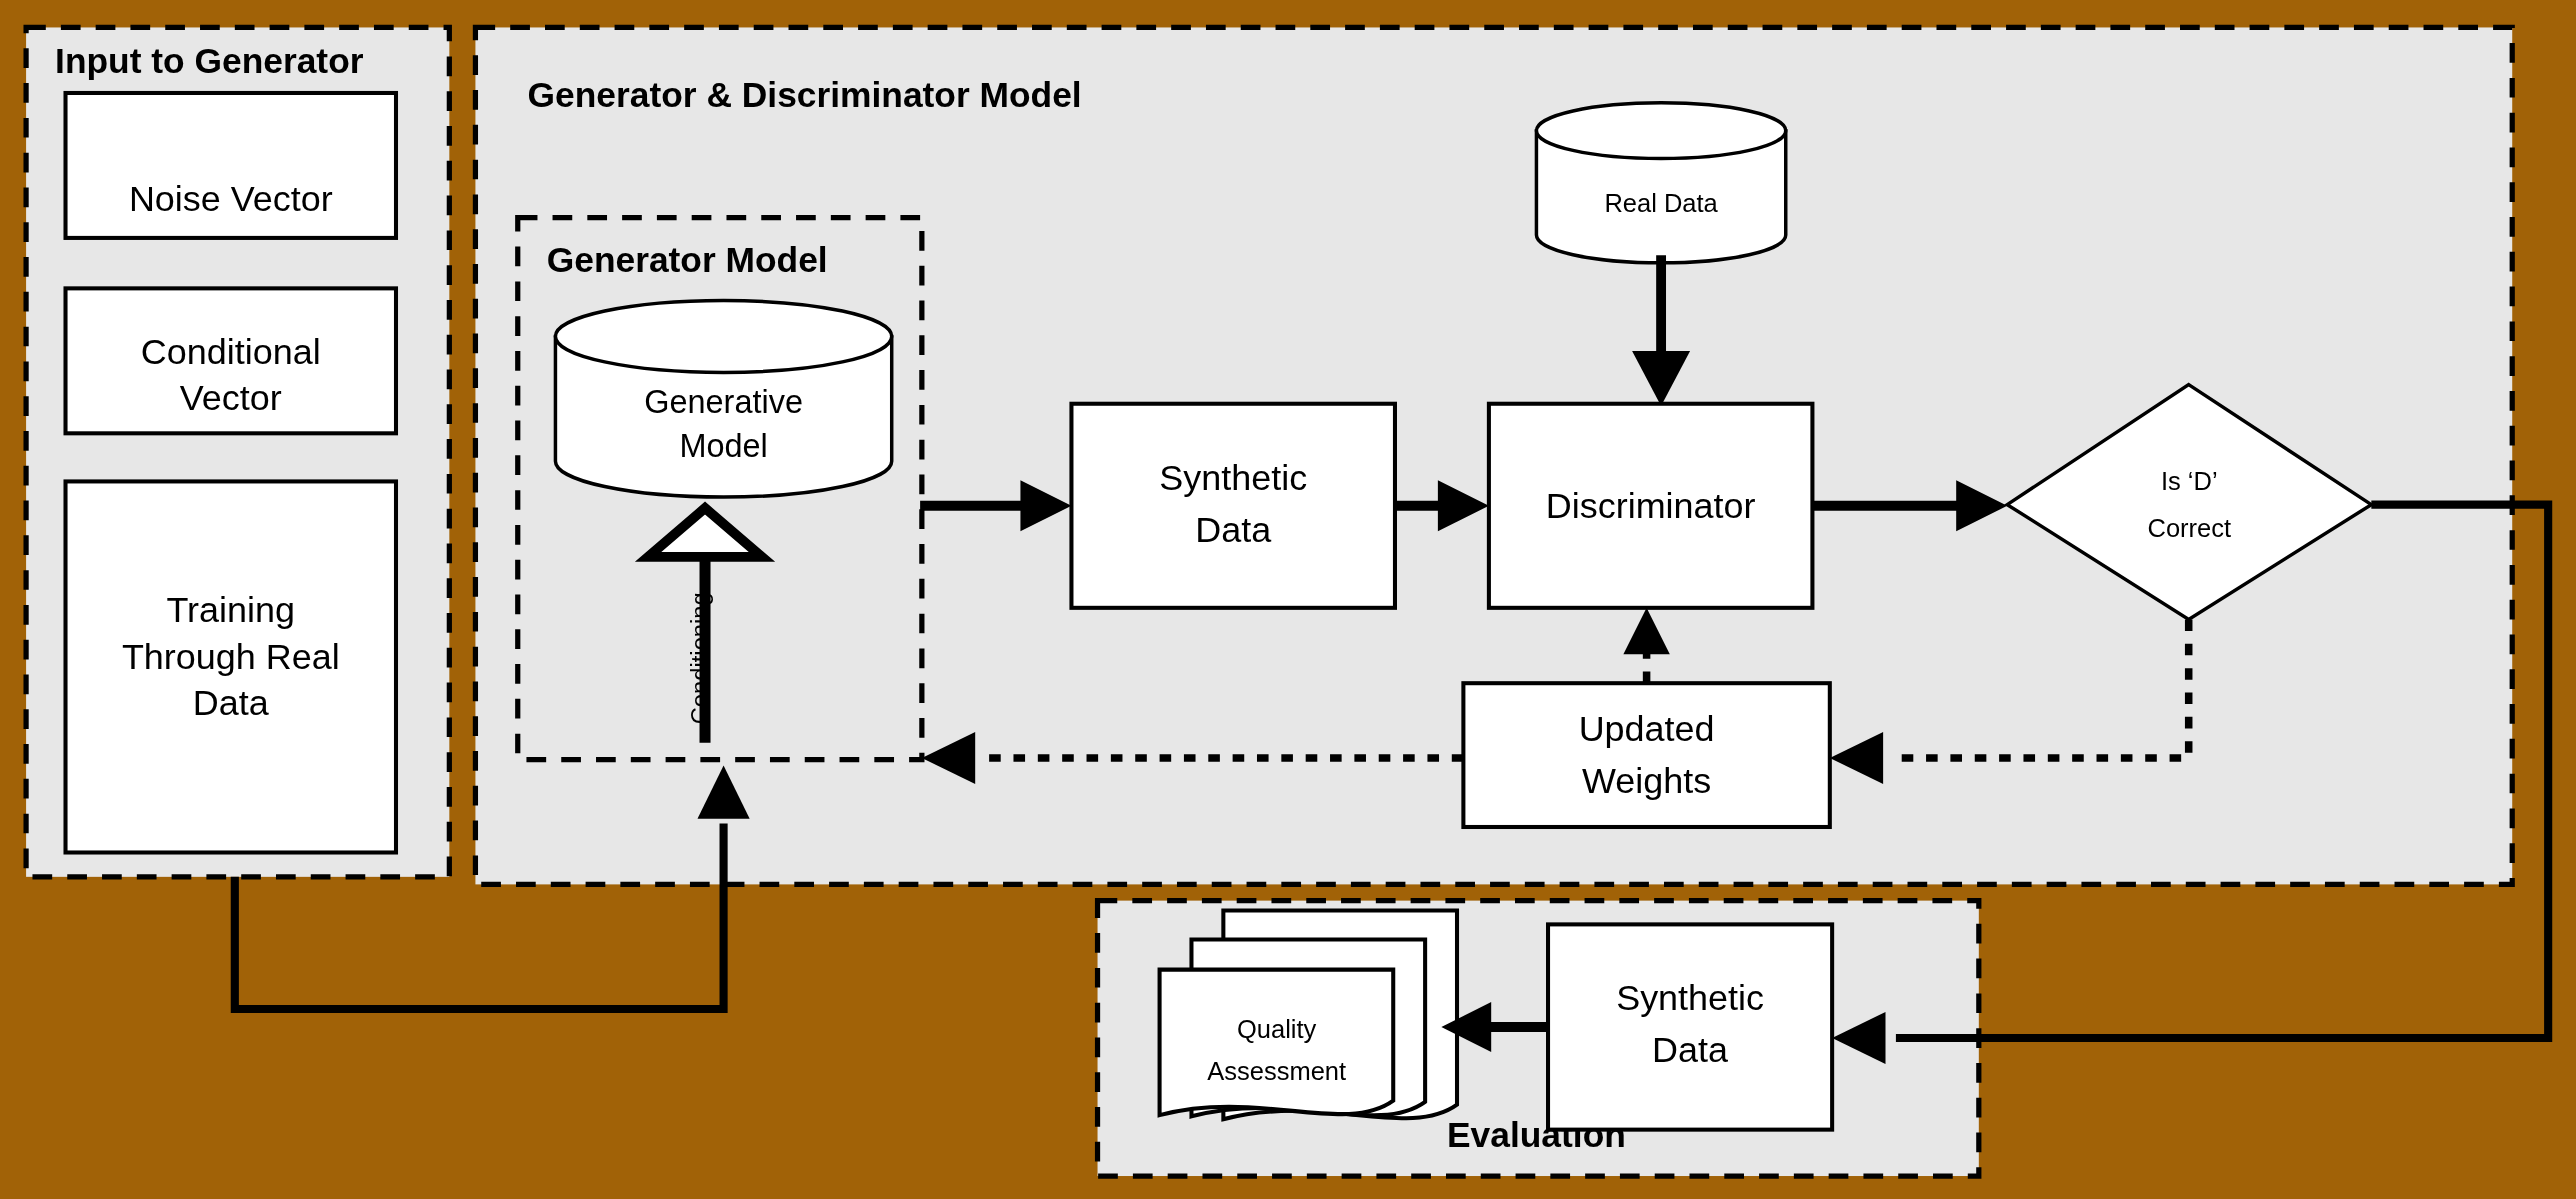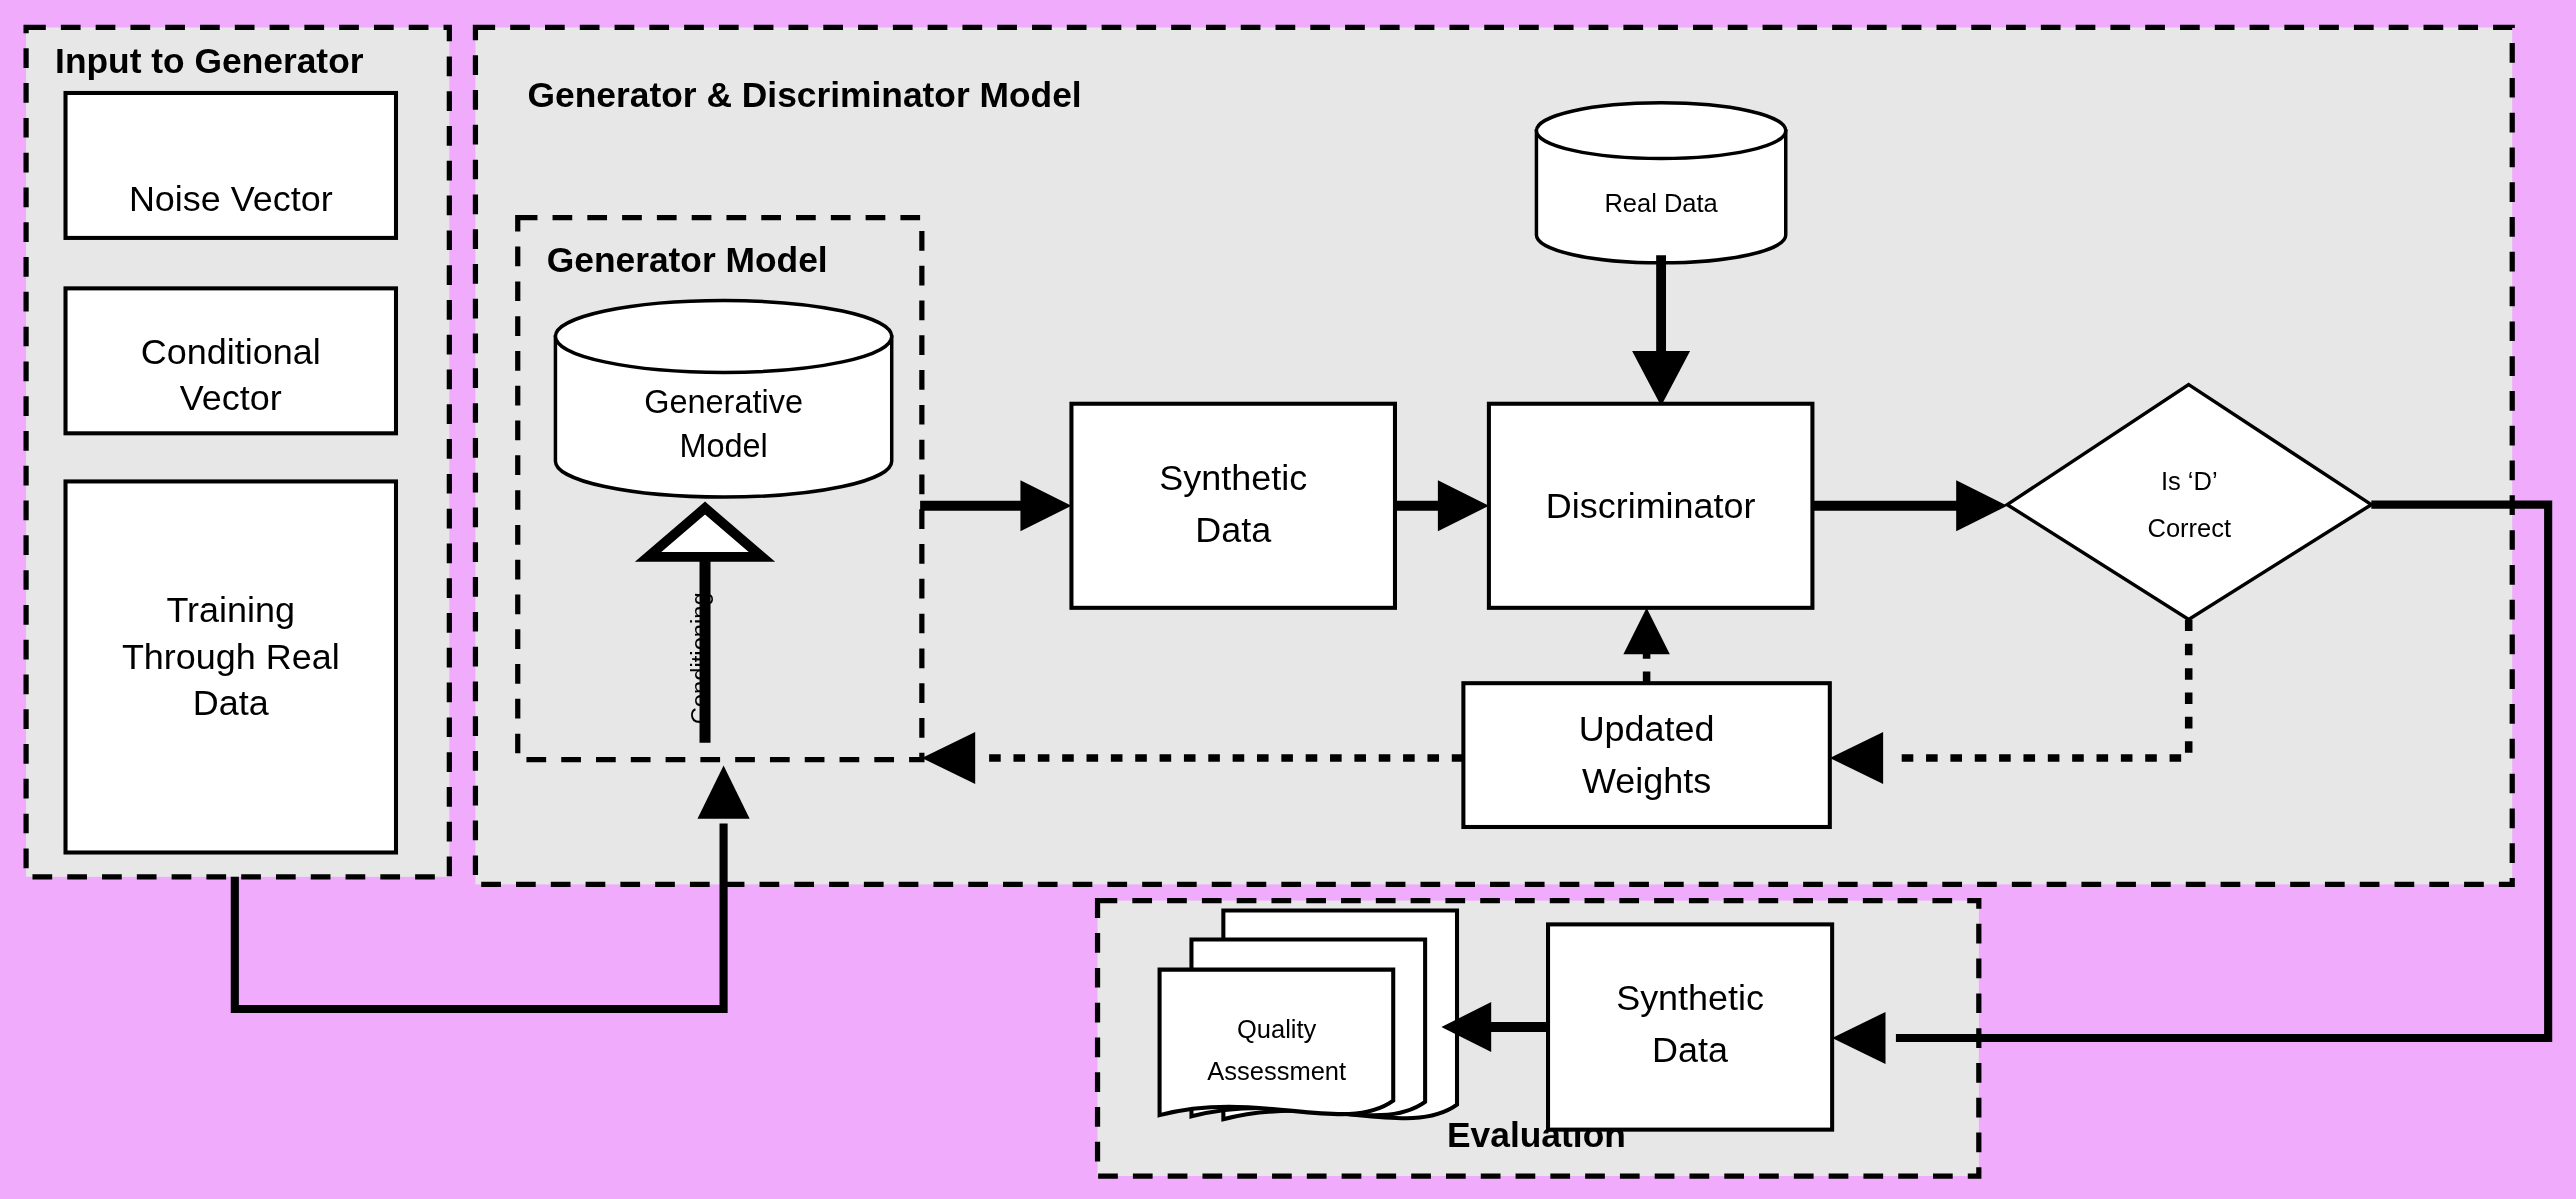--- a/index.html
+++ b/index.html
@@ -1,19 +1,19 @@
 <!DOCTYPE html>
 <html style="font-size:9.3px"><head>
 <meta charset="utf-8">
 <style>
   html,body{margin:0;padding:0;background:#ffffff;}
   #stage{
     position:relative;
     width:2576px;height:1200px;
-    background:#f0abfc;
+    background:#a16207;
     font-family:"Liberation Sans", sans-serif;
   }
   svg{display:block;}
   .panel-fill{fill:#e7e7e7;}
   .panel-dash{fill:none;stroke:#000000;stroke-width:9;stroke-dasharray:34 26;}
   .box{fill:#ffffff;stroke:#000000;stroke-width:7;}
   .shape{fill:#ffffff;stroke:#000000;stroke-width:6;}
   .solid-line{fill:none;stroke:#000000;stroke-width:17;}
   .solid-thin{fill:none;stroke:#000000;stroke-width:14;}
   .dot-line{fill:none;stroke:#000000;stroke-width:13;stroke-dasharray:20 22;}

